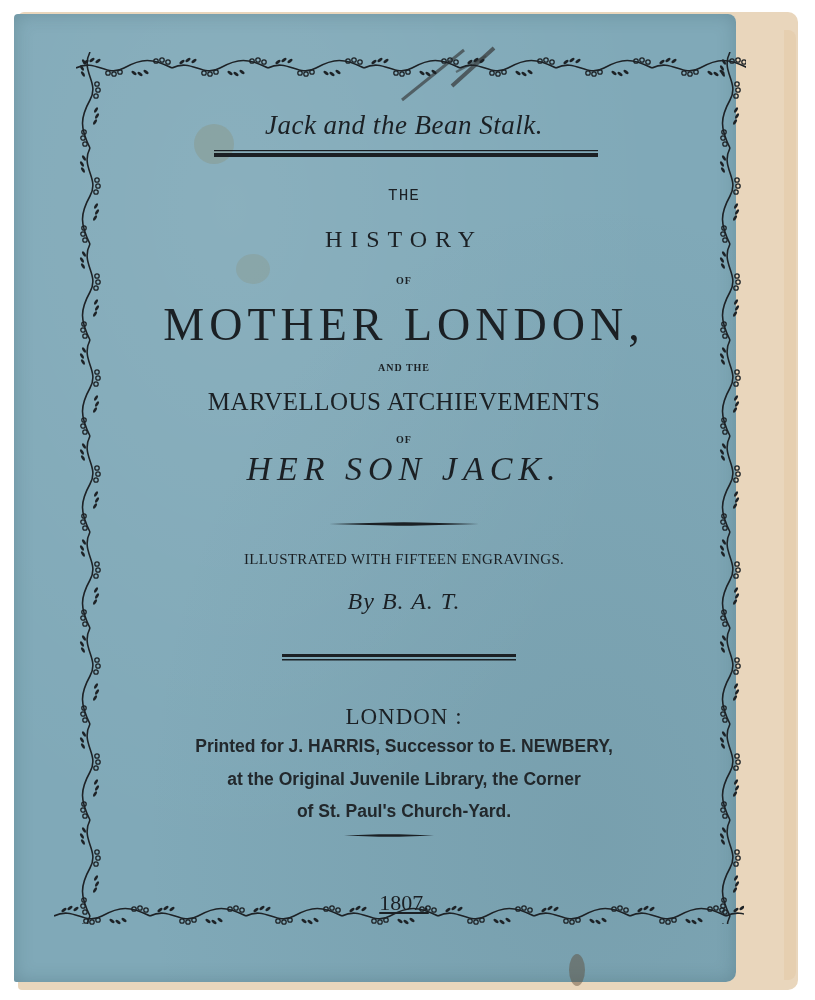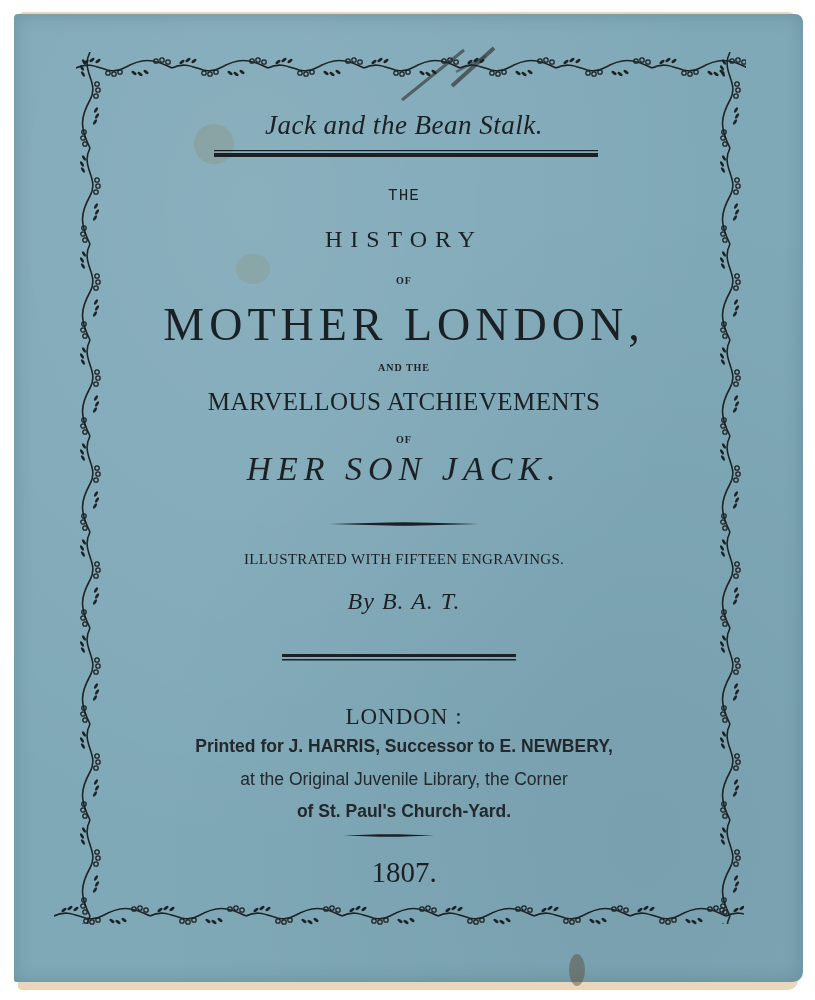--- a/index.html
+++ b/index.html
@@ -5,21 +5,21 @@
   html, body { margin: 0; padding: 0; }
   body {
     width: 815px; height: 1000px; background: #ffffff; position: relative; overflow: hidden;
     font-family: "Liberation Serif", "DejaVu Serif", serif;
   }
   .book {
     position: absolute; left: 18px; top: 12px; width: 780px; height: 978px;
     background: #e9d6bc; border-radius: 6px 10px 10px 4px;
   }
   .cover {
-    position: absolute; left: 14px; top: 14px; width: 789px; height: 968px;
+    position: absolute; left: 14px; top: 14px; width: 722px; height: 968px;
     border-radius: 4px 8px 10px 2px;
     background:
       radial-gradient(ellipse at 30% 20%, rgba(255,255,255,0.08), transparent 60%),
       radial-gradient(ellipse at 80% 85%, rgba(60,90,100,0.12), transparent 55%),
       #80a9b8;
     box-shadow: inset 0 0 18px rgba(40,70,80,0.25);
   }
   .spine {
     position: absolute; left: 14px; top: 20px; width: 34px; height: 960px;
     background: linear-gradient(90deg, #5f8d8f 0%, #6f9ca3 40%, #7aa6b2 100%);
@@ -49,24 +49,24 @@
   .andthe { top: 348px; font-size: 10px; letter-spacing: 1px; font-weight: bold; }
   .marvel { top: 374px; font-size: 25px; letter-spacing: 0.5px; }
   .of2 { top: 420px; font-size: 10px; letter-spacing: 1px; font-weight: bold; }
   .herson { top: 436px; font-size: 34px; font-style: italic; letter-spacing: 6px; }
   .rule-short1 { position: absolute; left: 235px; width: 150px; top: 508px; height: 4px; }
   .illus { top: 537px; font-size: 15px; letter-spacing: 0.3px; }
   .by { top: 574px; font-size: 24px; font-style: italic; letter-spacing: 1px; }
   .rule-double2 { position: absolute; left: 188px; width: 234px; top: 640px; height: 8px; }
   .london { top: 690px; font-size: 23px; letter-spacing: 1px; }
   .printed { top: 722px; font-size: 17.5px; font-family: "Liberation Sans", "DejaVu Sans", sans-serif; font-weight: bold; color: #22282c; }
-  .atthe { top: 755px; font-size: 17.5px; font-family: "Liberation Sans", "DejaVu Sans", sans-serif; font-weight: normal; color: #22282c; }
+  .atthe { top: 755px; font-size: 17.5px; font-family: "Liberation Sans", "DejaVu Sans", sans-serif; font-weight: bold; color: #22282c; }
   .ofst { top: 787px; font-size: 17.5px; font-family: "Liberation Sans", "DejaVu Sans", sans-serif; font-weight: bold; color: #22282c; }
   .rule-short2 { position: absolute; left: 250px; width: 90px; top: 820px; height: 3px; }
-  .year { top: 842px; font-size: 29px; }
+  .year { top: 876px; font-size: 22px; text-decoration: underline; }
 
   .mark { position: absolute; left: 380px; top: 28px; width: 110px; height: 60px; }
   .stain { position: absolute; border-radius: 50%; }
 </style>
 </head>
 <body>
 
 <div class="book"></div>
 <div class="spine"></div>
 <div class="edge-right"></div>

